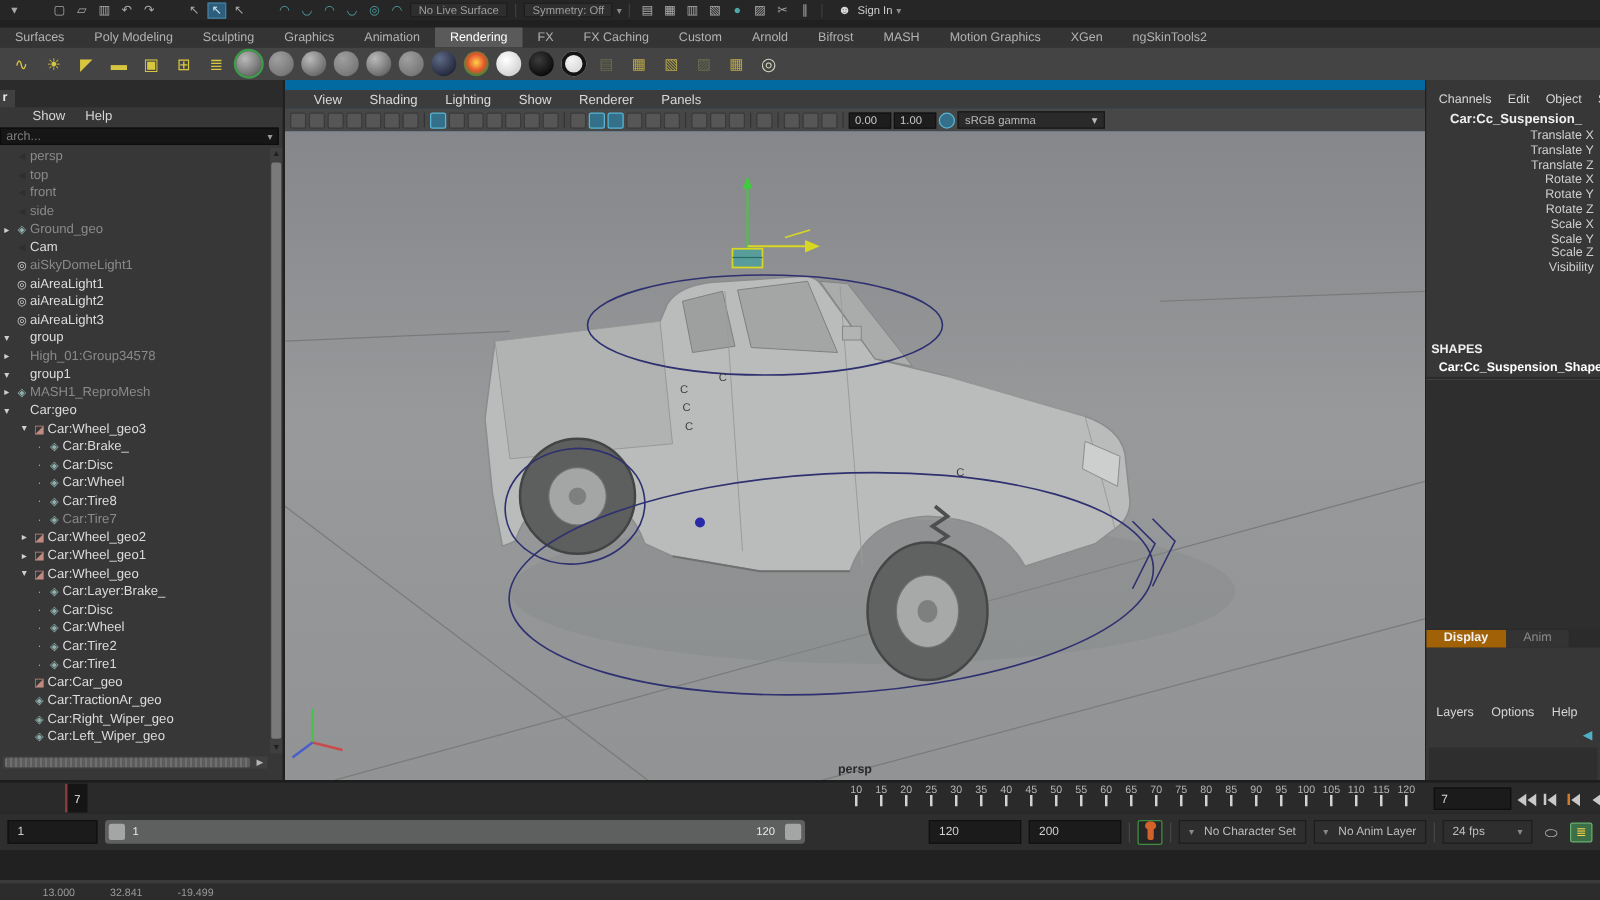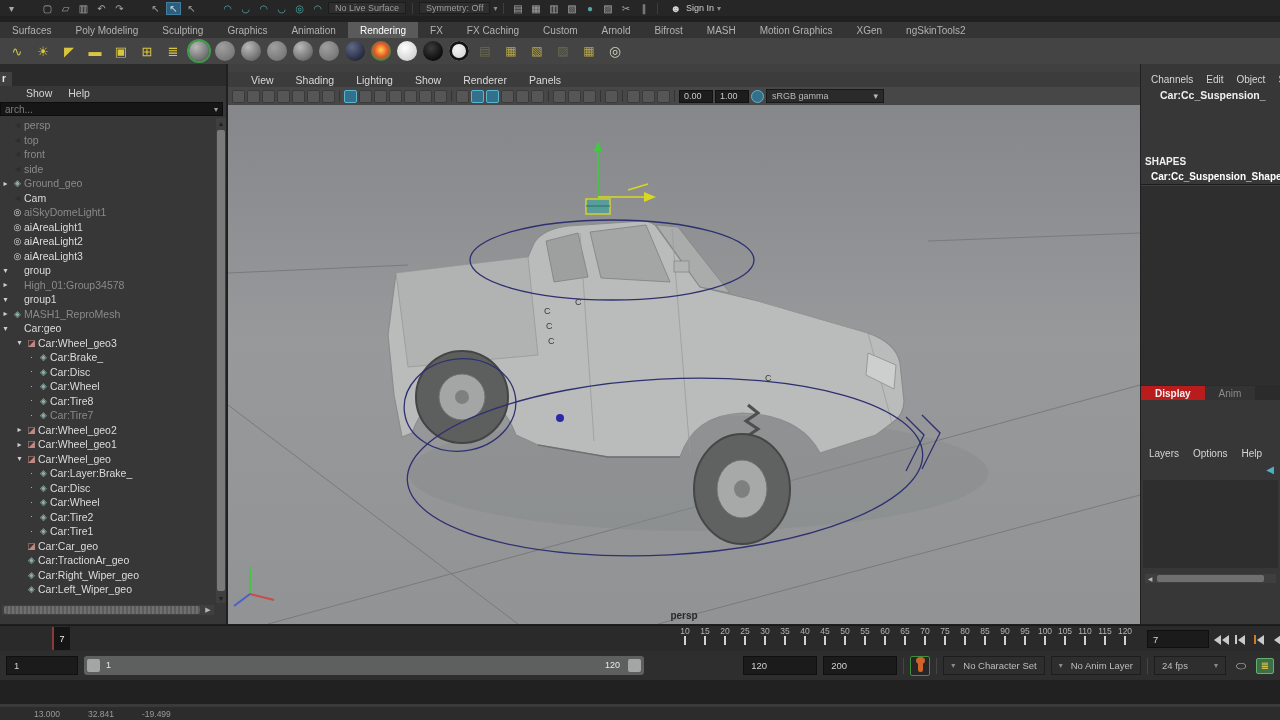--- a/index.html
+++ b/index.html
@@ -78,21 +78,21 @@
   .ol-vscroll .arr { position:absolute; left:0; width:10px; height:10px; color:#1f1f1f; font-size:7px;
     display:flex; align-items:center; justify-content:center; }
   .ol-vscroll .up { top:0; } .ol-vscroll .dn { bottom:0; }
   .ol-hscroll { height:10px; margin:2px 12px 0 2px; background:#3f3f3f; position:relative; }
   .ol-hscroll .thumb { position:absolute; left:2px; right:14px; top:1px; bottom:1px; background:#6f6f6f;
     background-image:repeating-linear-gradient(90deg,#6f6f6f 0 2px,#5c5c5c 2px 4px); border-radius:2px; }
   .ol-hscroll .arr { position:absolute; right:0; top:0; width:12px; height:10px; color:#b5b5b5; font-size:7px;
     display:flex; align-items:center; justify-content:center; }
 
   
-  .viewport { position:absolute; left:228px; top:0; width:912px; height:560px; background:#404040; }
+  .viewport { position:absolute; left:228px; top:0; width:912px; height:560px; background:#0369a1; }
   .vp-menus { height:15px; margin-top:8px; display:flex; gap:0; align-items:center; background:#3c3c3c;
     font-size:10.5px; color:#d9d9d9; padding-left:12px; }
   .vp-menu { padding:0 11px; }
   .vp-toolbar { height:18px; background:#474747; display:flex; align-items:center; gap:2px; padding:0 4px; }
   .vt-i { width:13px; height:13px; background:#565656; border:1px solid #3a3a3a; border-radius:2px; flex:0 0 auto; }
   .vt-i.on { background:#35708a; border-color:#57b6d4; }
   .vt-sep { width:1px; height:12px; background:#333; margin:0 2px; flex:0 0 auto; }
   .vt-field { width:34px; height:13px; background:#1d1d1d; border:1px solid #121212; color:#c9c9c9;
     font-size:9px; display:flex; align-items:center; padding:0 4px; flex:0 0 auto; }
   .vt-dd { width:118px; height:14px; background:#2a2a2a; border:1px solid #191919; color:#b9b9b9;
@@ -108,21 +108,21 @@
     color:#d6d6d6; font-size:10px; white-space:nowrap; }
   .cb-obj { color:#efefef; font-weight:bold; font-size:10.5px; padding:3px 0 2px 19px; white-space:nowrap; }
   .cb-attrs { }
   .cb-attr { height:11.8px; font-size:10px; color:#cfcfcf; text-align:right; padding-right:5px; }
   .cb-shapes { color:#efefef; font-weight:bold; font-size:10px; padding:5px 0 2px 4px;margin-top:48px; }
   .cb-shape { color:#ffffff; font-weight:bold; font-size:10px; padding:2px 0 2px 10px; border-bottom:1px solid #1d1d1d;
     white-space:nowrap; }
   .cb-empty { height:200px; background:#2e2e2e; border-top:1px solid #404040; }
   .le-tabs { height:15px; display:flex; background:#2b2b2b; align-items:flex-end; }
   .le-tab { height:14px; padding:0 14px; display:flex; align-items:center; font-size:10px; color:#8a8a8a; background:#333333; }
-  .le-tab.active { background:#b91c1c; color:#f2f2f2; font-weight:bold; }
+  .le-tab.active { background:#a16207; color:#f2f2f2; font-weight:bold; }
   .le-menus { height:14px; display:flex; gap:14px; padding-left:8px; align-items:center; color:#d6d6d6; font-size:10px;margin-top:46px; }
   .le-body { position:relative; height:110px; background:#373737; }
   .le-arrow { position:absolute; right:6px; top:4px; color:#4fb0c6; font-size:10px; }
   .le-content { position:absolute; left:2px; right:2px; top:20px; height:88px; background:#2e2e2e; }
   .le-hscroll { height:9px; margin:4px 4px 0; background:#3f3f3f; position:relative; }
   .le-hscroll .arr { position:absolute; left:0; top:0; width:10px; height:9px; color:#b5b5b5; font-size:6px;
     display:flex; align-items:center; justify-content:center; }
   .le-hscroll .thumb { position:absolute; left:12px; right:12px; top:1px; bottom:1px; background:#6f6f6f; border-radius:2px; }
 
   
@@ -799,20 +799,33 @@
 
     <div class="rightpanel">
       <div class="cb-menus">
 
       <span>Channels</span>
           <span>Edit</span>
           <span>Object</span>
           <span>Show</span>
         </div>
       <div class="cb-obj">Car:Cc_Suspension_</div>
+      <div class="cb-attrs">
+
+      <div class="cb-attr">Translate X</div>
+          <div class="cb-attr">Translate Y</div>
+          <div class="cb-attr">Translate Z</div>
+          <div class="cb-attr">Rotate X</div>
+          <div class="cb-attr">Rotate Y</div>
+          <div class="cb-attr">Rotate Z</div>
+          <div class="cb-attr">Scale X</div>
+          <div class="cb-attr">Scale Y</div>
+          <div class="cb-attr">Scale Z</div>
+          <div class="cb-attr">Visibility</div>
+        </div>
       <div class="cb-shapes">SHAPES</div>
       <div class="cb-shape">Car:Cc_Suspension_Shape</div>
       <div class="cb-empty"></div>
       <div class="le-tabs">
 
       <div class="le-tab active">
             <span>Display</span>
           </div>
           <div class="le-tab">
             <span>Anim</span>

